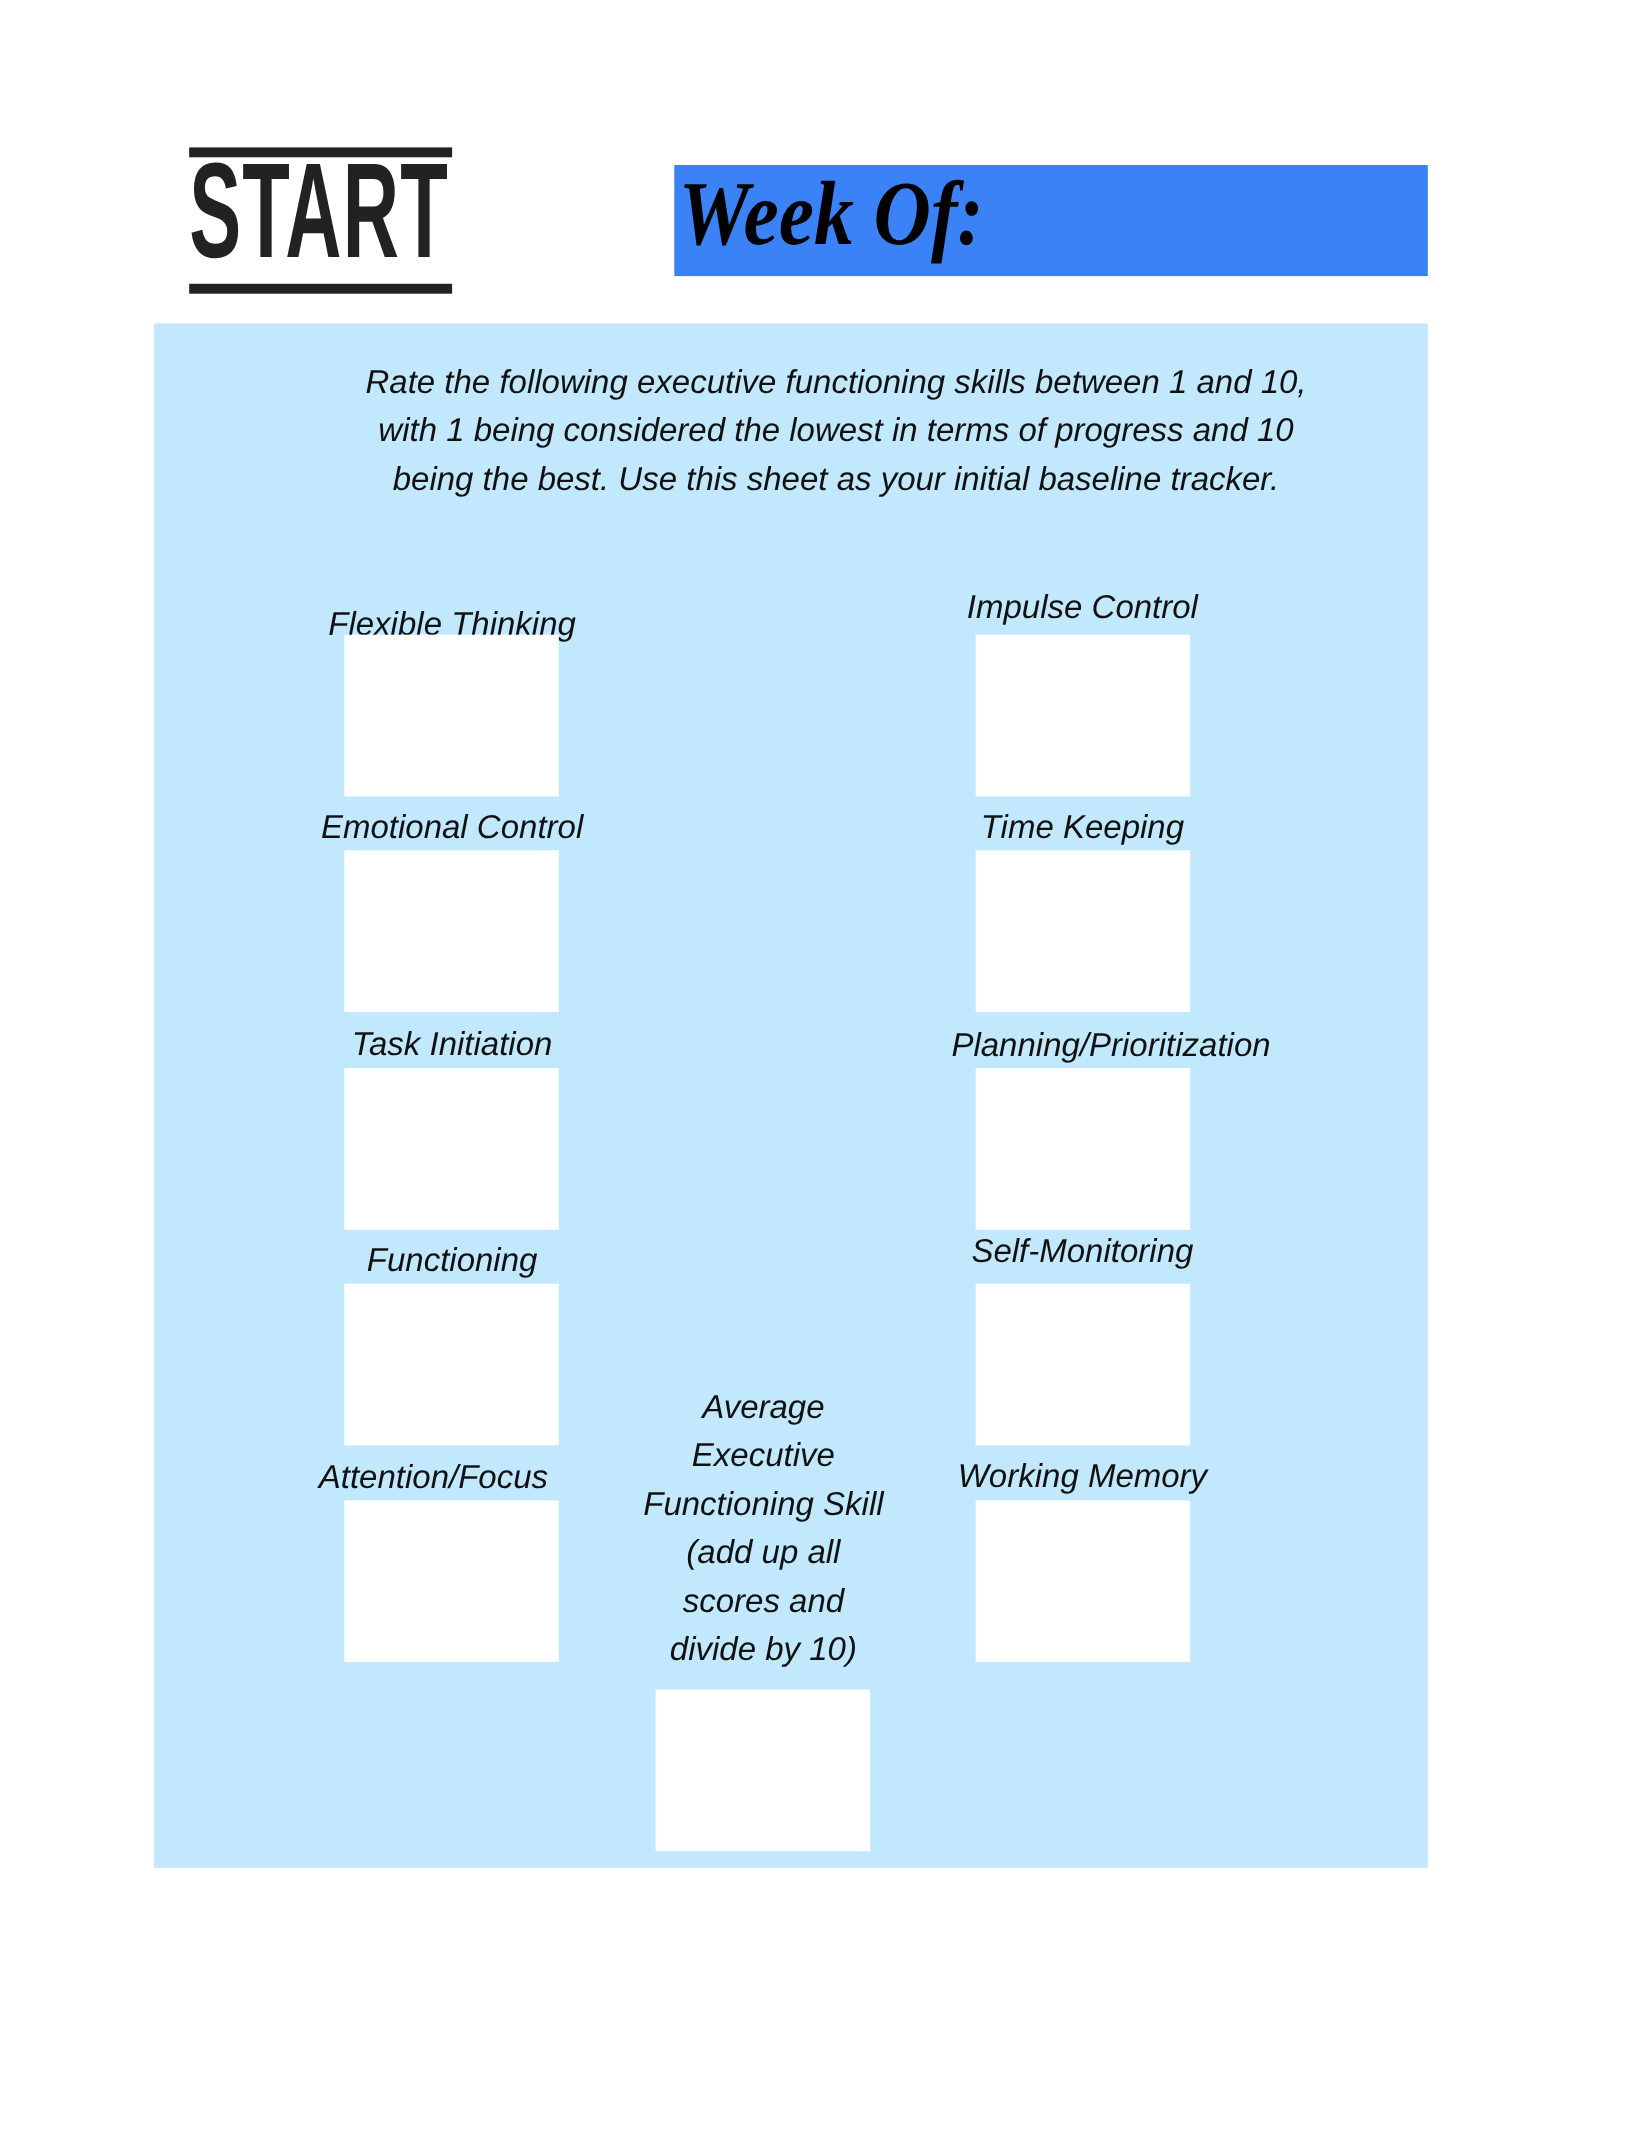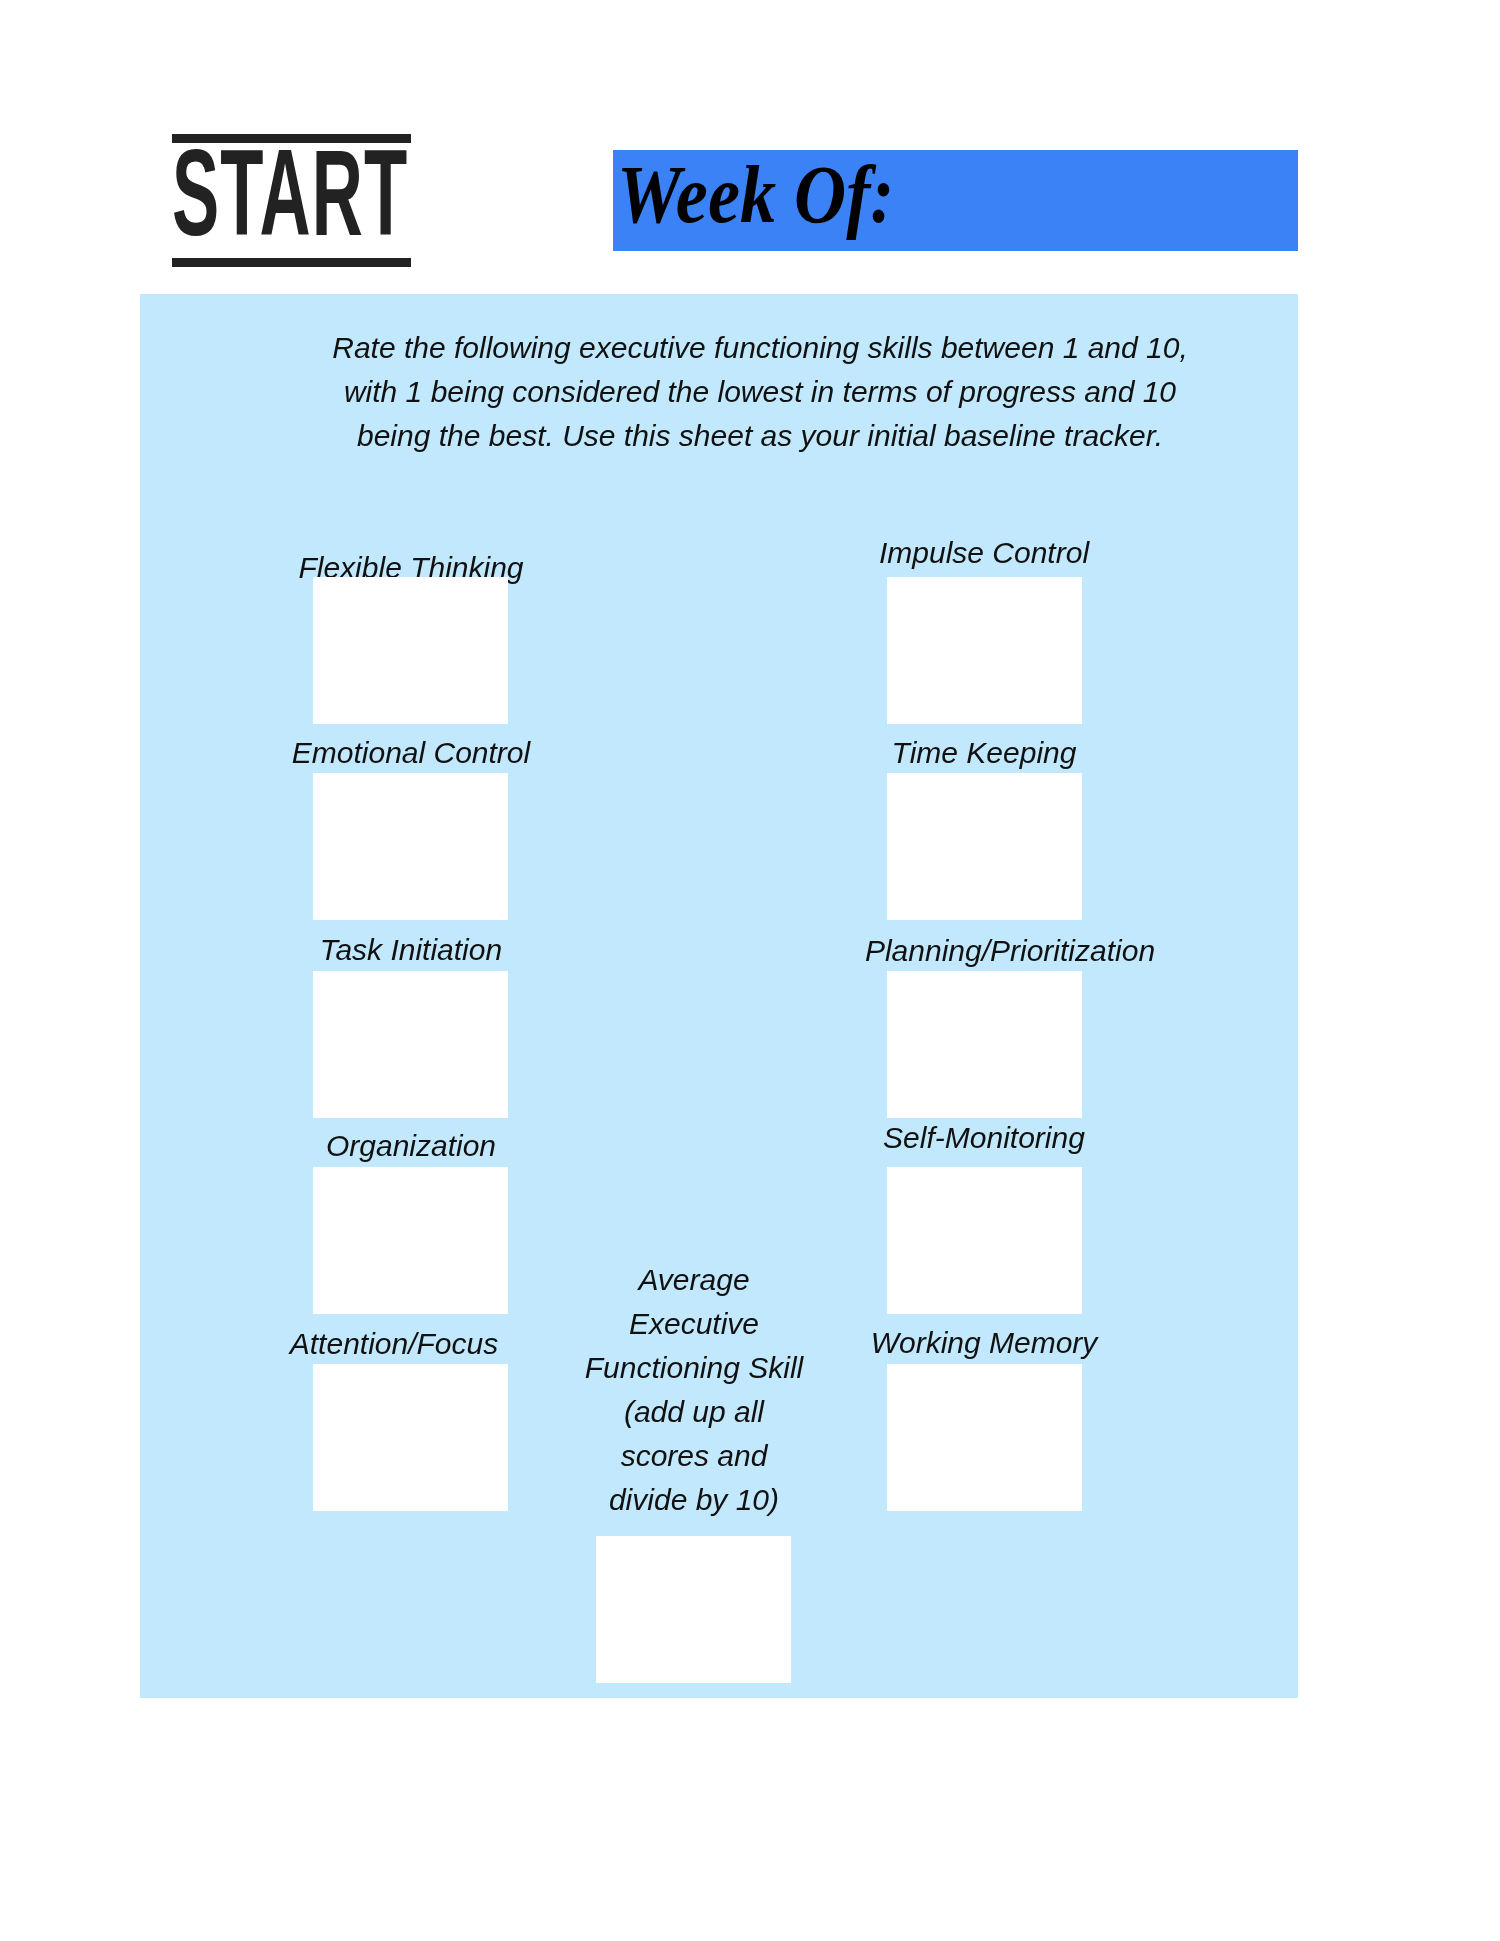--- a/index.html
+++ b/index.html
@@ -148,21 +148,21 @@
 
 <div class="skill-label" style="left:201px; top:538px;margin-top:12px;">Flexible Thinking</div>
 <input class="score-box" type="text" style="left: 313px; top: 577px;" value="">
 
 <div class="skill-label" style="left:201px; top:735px;">Emotional Control</div>
 <input class="score-box" type="text" style="left: 313px; top: 773px;" value="">
 
 <div class="skill-label" style="left:201px; top:932px;">Task Initiation</div>
 <input class="score-box" type="text" style="left: 313px; top: 971px;" value="">
 
-<div class="skill-label" style="left:201px; top:1128px;">Organization</div>
+<div class="skill-label" style="left:201px; top:1128px;">Functioning</div>
 <input class="score-box" type="text" style="left: 313px; top: 1167px;" value="">
 
 <div class="skill-label" style="left:184px; top:1326px;">Attention/Focus</div>
 <input class="score-box" type="text" style="left: 313px; top: 1364px;" value="">
 
 <div class="skill-label" style="left:774px; top:535px;">Impulse Control</div>
 <input class="score-box" type="text" style="left: 887px; top: 577px;" value="">
 
 <div class="skill-label" style="left:774px; top:735px;">Time Keeping</div>
 <input class="score-box" type="text" style="left: 887px; top: 773px;" value="">

